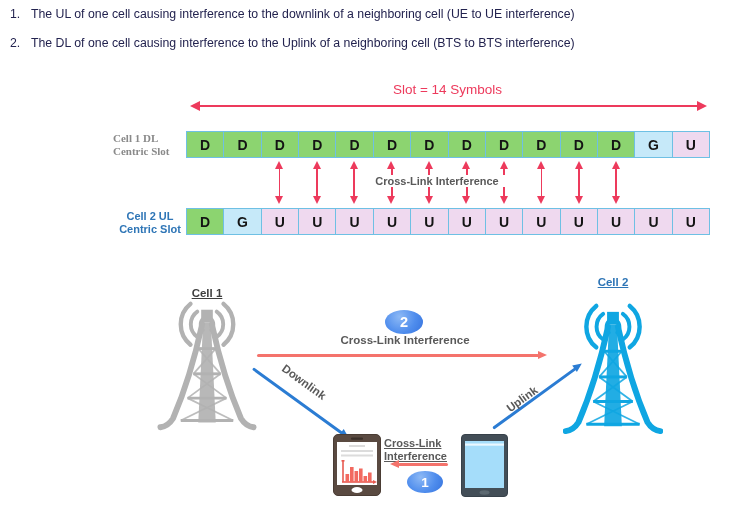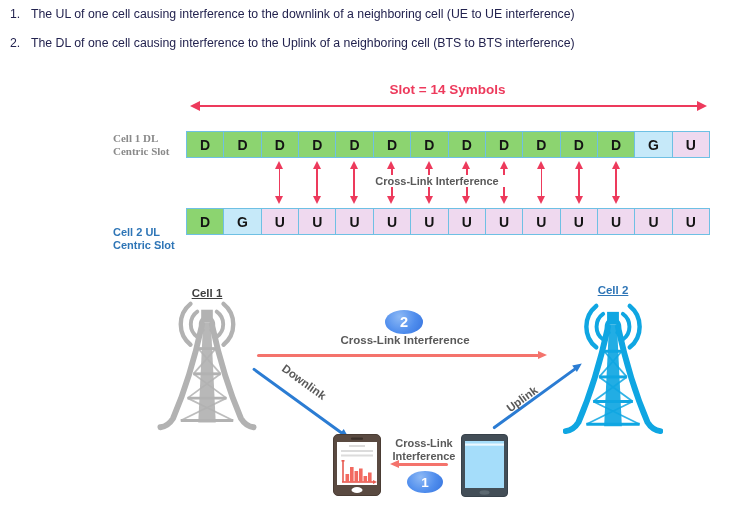--- a/index.html
+++ b/index.html
@@ -6,33 +6,33 @@
   .stage{position:relative;width:744px;height:515px;background:#fff;overflow:hidden;
          font-family:"Liberation Sans",sans-serif;}
 
   
   .intro{position:absolute;left:10px;top:7px;color:var(--navy);font-size:12.3px;}
   .intro-item{display:flex;margin-bottom:15px;}
   .intro-num{width:21px;flex:0 0 21px;}
 
   
   .slot-title{position:absolute;left:188px;top:82px;width:519px;text-align:center;
-              font-weight:bold;font-size:13.5px;color:var(--red);}
+              font-weight:normal;font-size:13.5px;color:var(--red);}
   .dblh{position:absolute;left:190px;top:101px;width:517px;height:10px;color:var(--red);}
   .dblh .shaft{position:absolute;left:6px;right:6px;top:3.6px;height:2.6px;background:currentColor;}
   .dblh::before{content:"";position:absolute;left:0;top:0;border-top:5px solid transparent;
                 border-bottom:5px solid transparent;border-right:10px solid currentColor;}
   .dblh::after{content:"";position:absolute;right:0;top:0;border-top:5px solid transparent;
                border-bottom:5px solid transparent;border-left:10px solid currentColor;}
 
   .row-label{position:absolute;left:113px;width:74px;font-weight:bold;font-size:11px;line-height:13px;}
   .row-label.gray{color:var(--label-gray);font-family:Liberation Serif, serif;}
   .row-label.blue{color:var(--label-blue);}
   #row-label-0{top:132px;}
-  #row-label-1{top:226px;}
+  #row-label-1{top:210px;text-align:center;}
 
   .slot-row{position:absolute;left:186px;width:524px;height:27px;display:flex;
             border:1px solid var(--cell-border);box-sizing:border-box;}
   #row-cells-0{top:131px;}
   #row-cells-1{top:208px;}
   .cell{flex:1;border-right:1px solid var(--cell-border);display:flex;align-items:center;
         justify-content:center;font-weight:bold;font-size:14px;color:#141414;}
   .cell:last-child{border-right:none;}
   .cell-D{background:var(--cell-d);}
   .cell-G{background:var(--cell-g);}
@@ -44,21 +44,21 @@
                 border-right:4.5px solid transparent;border-bottom:8px solid currentColor;}
   .dblv::after{content:"";position:absolute;bottom:0;left:0;border-left:4.5px solid transparent;
                border-right:4.5px solid transparent;border-top:8px solid currentColor;}
   .cli-slot-label{position:absolute;left:337px;top:175px;width:200px;text-align:center;
                   font-weight:bold;font-size:11px;color:var(--gray-text);z-index:2;}
   .cli-slot-label span{background:#fff;padding:0 6px;}
 
   
   .cell-name{position:absolute;font-weight:bold;font-size:11.5px;text-align:center;text-decoration:underline;}
   #cell1-name{left:175px;top:287px;width:64px;color:#3f3f3f;}
-  #cell2-name{left:581px;top:284px;width:64px;color:var(--label-blue);}
+  #cell2-name{left:581px;top:276px;width:64px;color:var(--label-blue);}
 
   .tower{position:absolute;}
   #tower1{left:157px;top:300px;width:100px;height:136px;color:var(--tower-gray);}
   #tower2{left:563px;top:302px;width:100px;height:138px;color:var(--tower-cyan);}
   .tower svg{width:100%;height:100%;display:block;}
 
   .badge{position:absolute;border-radius:50%;color:#fff;font-weight:bold;display:flex;
          align-items:center;justify-content:center;
          background:radial-gradient(circle at 38% 28%, #8db9f5 0%, #4f8ded 55%, #3572dd 100%);}
   #badge2{left:385px;top:310px;width:38px;height:24px;font-size:14.5px;}
@@ -79,22 +79,22 @@
                   transform:rotate(36deg);transform-origin:left center;}
   #uplink-arrow{left:493px;top:427px;width:102px;color:var(--blue-arrow);
                 transform:rotate(-36deg);transform-origin:left center;}
   #cli-arrow-bottom{left:398px;top:463px;width:50px;color:var(--salmon);}
 
   .rot-label{position:absolute;font-weight:bold;font-size:11.5px;color:var(--gray-text);
              text-align:center;width:92px;}
   #downlink-label{left:258px;top:376px;transform:rotate(36deg);}
   #uplink-label{left:476px;top:393px;transform:rotate(-36deg);}
 
-  .cli-bottom-label{position:absolute;left:384px;top:437px;width:80px;text-align:center;
-                    font-weight:bold;font-size:11px;line-height:13px;color:var(--gray-text);}
+  .cli-bottom-label{position:absolute;left:384px;top:437px;width:80px;
+                    font-weight:bold;font-size:11px;line-height:13px;color:var(--gray-text);text-decoration:underline;}
 
   .device{position:absolute;}
   #phone1{left:333px;top:434px;width:48px;height:62px;}
   #tablet2{left:461px;top:434px;width:47px;height:63px;}
   .device svg{width:100%;height:100%;display:block;}
 </style>
 </head>
 <body>
 
 <div class="stage">

